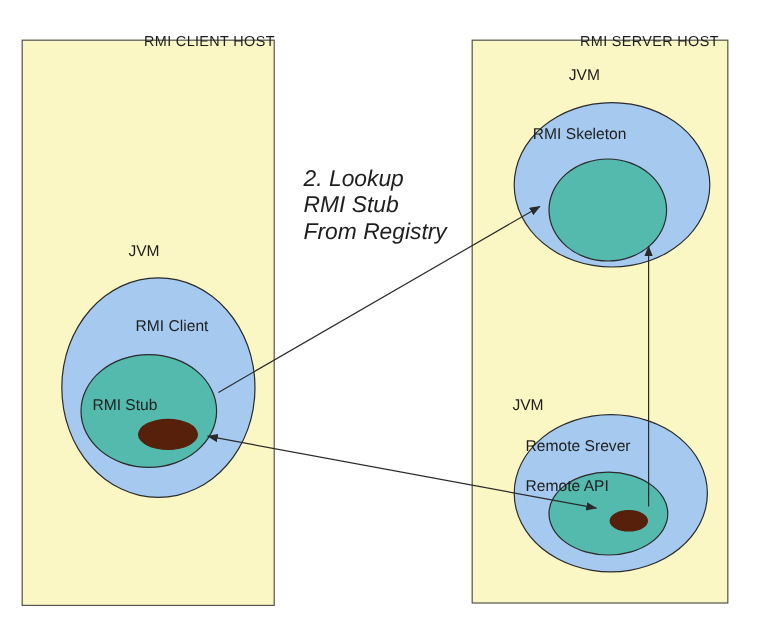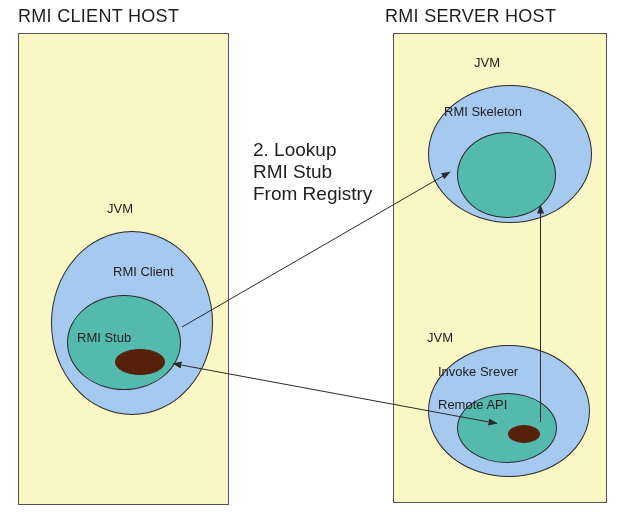--- a/index.html
+++ b/index.html
@@ -17,22 +17,22 @@
   #canvas{
     position:relative;width:640px;height:519px;background:var(--page_bg);
     font-family:"Liberation Sans",sans-serif;color:var(--text_color);
     overflow:hidden;
   }
   .host-box{
     position:absolute;background:var(--host_fill);
     border:1px solid var(--box_border);box-sizing:border-box;z-index:0;
   }
   .host-title{
-    position:absolute;font-size:18px;text-align:left;
-    white-space:nowrap;z-index:3;letter-spacing:0.3px;
+    position:absolute;font-size:12px;text-align:right;
+    white-space:nowrap;z-index:3;letter-spacing:0.3px;margin-top:21px;
   }
   .ellipse{
     position:absolute;border-radius:50%;box-sizing:border-box;
     border:1px solid var(--shape_border);z-index:1;
   }
   .blue{background:var(--jvm_fill);}
   .teal{background:var(--inner_fill);}
   .brown{background:var(--object_fill);border-color:var(--object_fill);}
   .label{
     position:absolute;font-size:13px;white-space:nowrap;z-index:3;
@@ -70,27 +70,27 @@
     <div class="host-title" style="left:385px;top:6px;width:214px;">RMI SERVER HOST</div>
     <div class="host-box" style="left:393px;top:33px;width:214px;height:470px;"></div>
 
     <div class="label" style="left:474px;top:55px;">JVM</div>
     <div class="ellipse blue" style="left:428px;top:85px;width:164px;height:138px;"></div>
     <div class="label" style="left:444px;top:104px;">RMI Skeleton</div>
     <div class="ellipse teal" style="left:457px;top:132px;width:99px;height:86px;"></div>
 
     <div class="label" style="left:427px;top:330px;">JVM</div>
     <div class="ellipse blue" style="left:428px;top:345px;width:162px;height:132px;"></div>
-    <div class="label" style="left:438px;top:364px;">Invoke Srever</div>
+    <div class="label" style="left:438px;top:364px;">Remote Srever</div>
     <div class="ellipse teal" style="left:457px;top:393px;width:100px;height:70px;"></div>
     <div class="label" style="left:438px;top:397px;">Remote API</div>
     <div class="ellipse brown" style="left:508px;top:425px;width:32px;height:18px;"></div>
   </div>
 
-  <div class="annot lh22" style="left:253px;top:139px;">2. Lookup
+  <div class="annot lh22" style="left:253px;top:139px;font-style:italic;">2. Lookup
 RMI Stub
 From Registry</div>
 
 
 
   <svg id="arrow-layer" width="640" height="519" viewBox="0 0 640 519">
     <defs>
       <marker id="arr-end" markerWidth="10" markerHeight="8" refX="8.5" refY="3.5" orient="auto">
         <path d="M0,0 L9,3.5 L0,7 Z" fill="#2a2a2a"></path>
       </marker>

